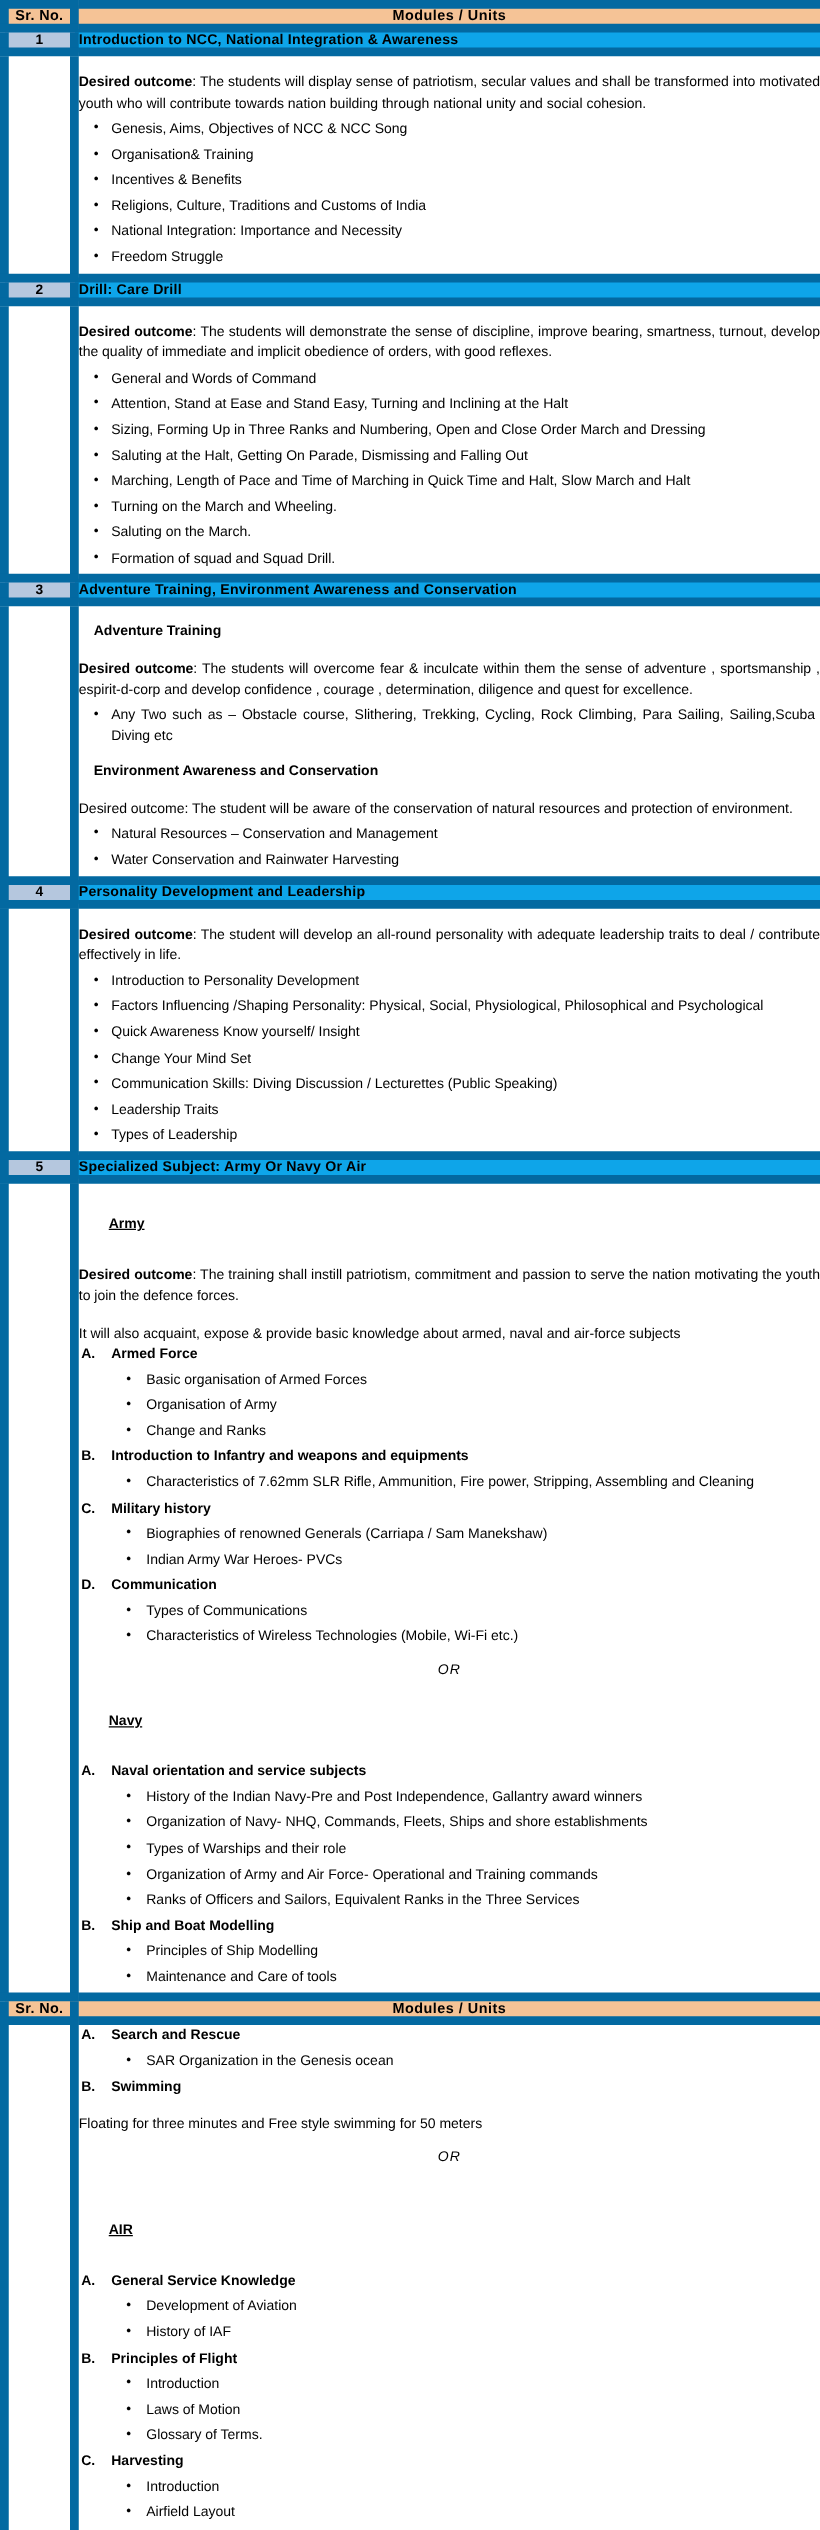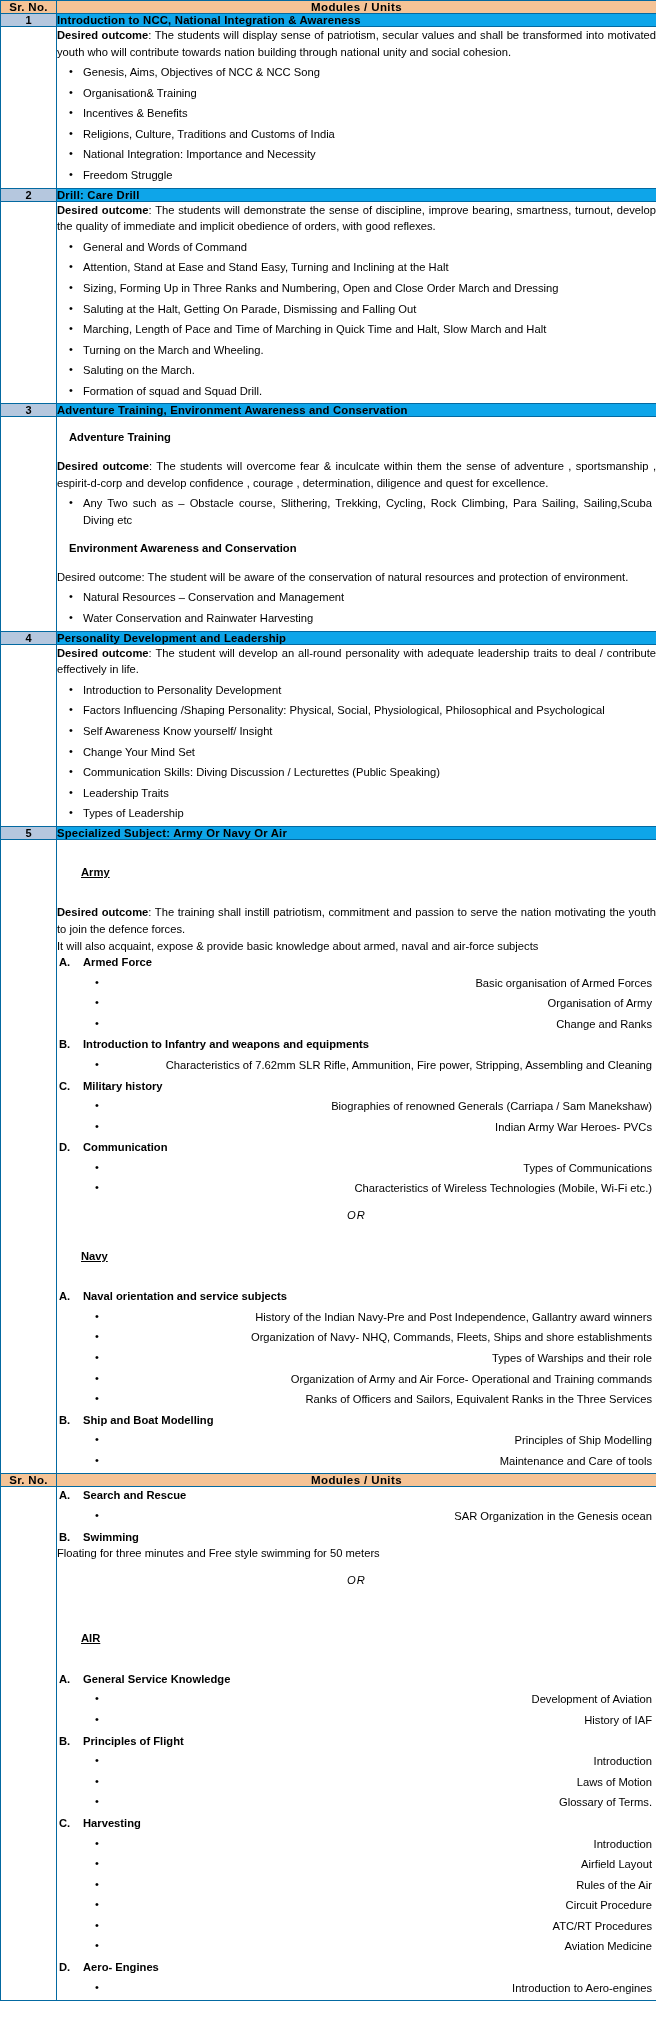--- a/index.html
+++ b/index.html
@@ -15,21 +15,21 @@
   }
   .syllabus-table {
     width: 656px;
     border-collapse: collapse;
     table-layout: fixed;
   }
   .syllabus-table col.col-sr { width: 56px; }
   .syllabus-table col.col-mod { width: 600px; }
 
   .syllabus-table td {
-    border: 1px solid #0369a1;
+    border: 7px solid #0369a1;
     vertical-align: top;
     padding: 0;
   }
 
   
   .hdr-cell {
     background: #f5c396;
     text-align: center;
     font-weight: bold;
     font-size: 11.5px;
@@ -56,21 +56,21 @@
 
   
   .blank-cell { background: #ffffff; }
   .body-cell {
     padding: 3px 10px 5px 10px;
     font-size: 11.2px;
     line-height: 1.48;
   }
   .para {
     text-align: justify;
-    margin: 0 0 0 0;
+    margin: 13px 0 0 0;
     padding: 0;
   }
   .para.lead { text-align: justify; }
   .para b { font-weight: bold; }
   .sub-head {
     font-weight: bold;
     margin: 12px;
   }
   .sub-head.underline {
     text-decoration: underline;
@@ -126,21 +126,20 @@
   }
   ol.alpha > li > .alpha-title {
     font-weight: bold;
   }
   ol.alpha ul.bullets {
     font-weight: normal;
   }
   ol.alpha ul.bullets > li {
     padding-left: 24px;
     font-weight: normal;
-    text-align: right;
   }
   ol.alpha ul.bullets > li::before {
     left: 8px;
   }
   .plain-line { font-weight: normal; }
 </style>
 </head>
 <body>
 
 <table class="syllabus-table">
@@ -220,21 +219,21 @@
       <td class="unit-num">4</td>
       <td class="unit-title">Personality Development and Leadership</td>
     </tr>
     <tr>
       <td class="blank-cell"></td>
       <td class="body-cell">
         <p class="para lead"><b>Desired outcome</b><span>: The student will develop an all-round personality with adequate leadership traits to deal / contribute effectively in life.</span></p>
         <ul class="bullets">
           <li>Introduction to Personality Development</li>
           <li>Factors Influencing /Shaping Personality: Physical, Social, Physiological, Philosophical and Psychological</li>
-          <li>Self Awareness Know yourself/ Insight</li>
+          <li>Quick Awareness Know yourself/ Insight</li>
           <li>Change Your Mind Set</li>
           <li>Communication Skills: Diving Discussion / Lecturettes (Public Speaking)</li>
           <li>Leadership Traits</li>
           <li>Types of Leadership</li>
         </ul>
       </td>
     </tr>
 
     <tr>
       <td class="unit-num">5</td>

